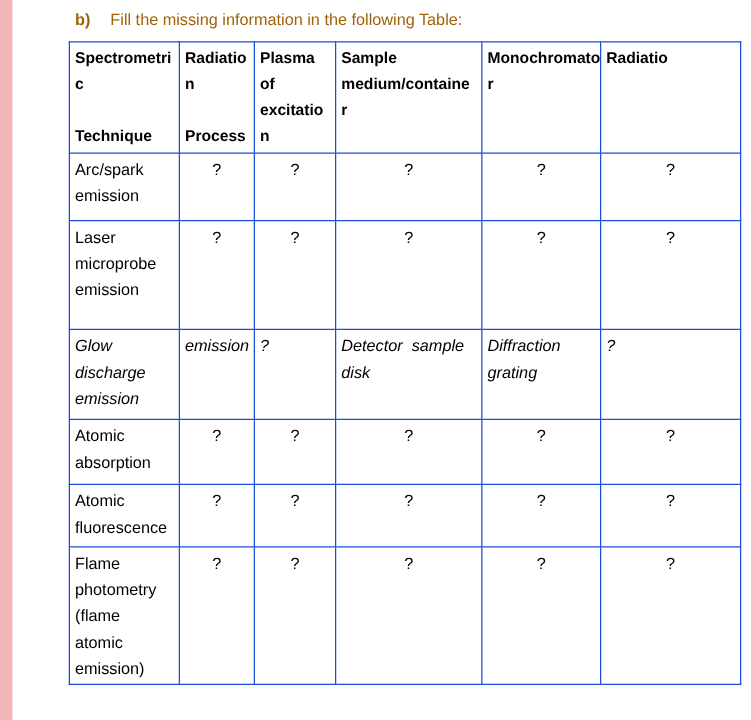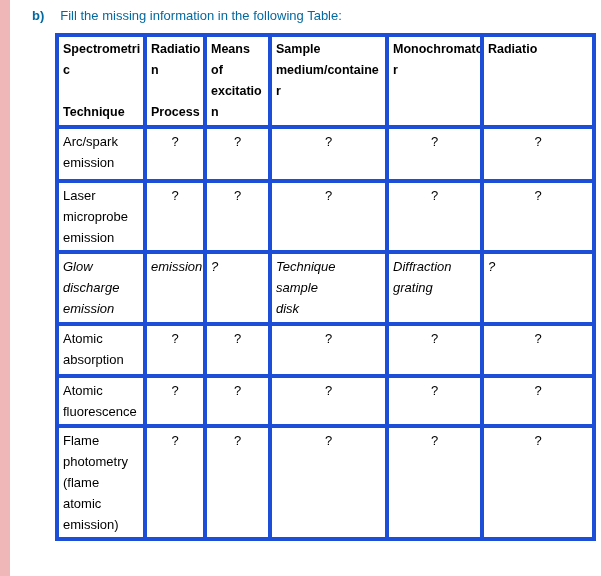--- a/index.html
+++ b/index.html
@@ -1,29 +1,29 @@
 <!DOCTYPE html>
 <html><head>
 <meta charset="utf-8">
 <style>
   * { margin:0; padding:0; box-sizing:border-box; }
   html,body { width:601px; height:576px; background:#fff; font-family:"Liberation Sans", sans-serif; }
   .page { position:relative; width:601px; height:576px; overflow:hidden; background:#ffffff; }
   .edge-strip { position:absolute; left:0; top:0; width:10px; height:576px; background:#efb7b7; }
-  .question { position:absolute; left:32px; top:8px; font-size:13px; color:#0369a1; white-space:nowrap; }
+  .question { position:absolute; left:60px; top:8px; font-size:13px; color:#a16207; white-space:nowrap; }
   .q-label { font-weight:bold; display:inline-block; margin-right:16px; }
   table.main { position:absolute; left:55px; top:33px; border-collapse:collapse; table-layout:fixed; width:537px; background:#fff; }
-  th, td { border:4px solid #1d4ed8; vertical-align:top; padding:2px 4px; color:#000;
+  th, td { border:1px solid #1d4ed8; vertical-align:top; padding:2px 4px; color:#000;
            font-size:13px; line-height:21px; white-space:pre-wrap; overflow:hidden; }
   th { font-weight:bold; text-align:left; font-size:12.5px; }
   td.center { text-align:center; }
   td.left { text-align:left; }
   tr.h-head { height:85px; }
   tr.h-54 { height:54px;margin-top:36px; }
-  tr.h-71 { height:71px; }
+  tr.h-71 { height:87px; }
   tr.h-72 { height:72px;font-style:italic; }
   tr.h-53 { height:53px; }
   tr.h-52 { height:52px; }
   tr.h-50 { height:50px; }
   tr.h-95 { height:95px; }
 </style>
 </head>
 <body>
 
 <div class="page">
@@ -45,21 +45,21 @@
     <tbody>
       <tr class="h-head">
         <th>Spectrometri
 c
 
 Technique</th>
         <th>Radiatio
 n
 
 Process</th>
-        <th>Means of
+        <th>Plasma of
 excitatio
 n</th>
         <th>Sample
 medium/containe
 r</th>
         <th>Monochromato
 r</th>
         <th>Radiatio</th>
       </tr>
 
@@ -83,21 +83,21 @@
         <td class="center">?</td>
         <td class="center">?</td>
       </tr>
 
       <tr class="h-72">
         <td class="left">Glow
 discharge
 emission</td>
         <td class="left">emission</td>
         <td class="left">?</td>
-        <td class="left">Technique  sample
+        <td class="left">Detector  sample
 disk</td>
         <td class="left">Diffraction
 grating</td>
         <td class="left">?</td>
       </tr>
 
 
       <tr class="h-52">
         <td class="left">Atomic
 absorption</td>

